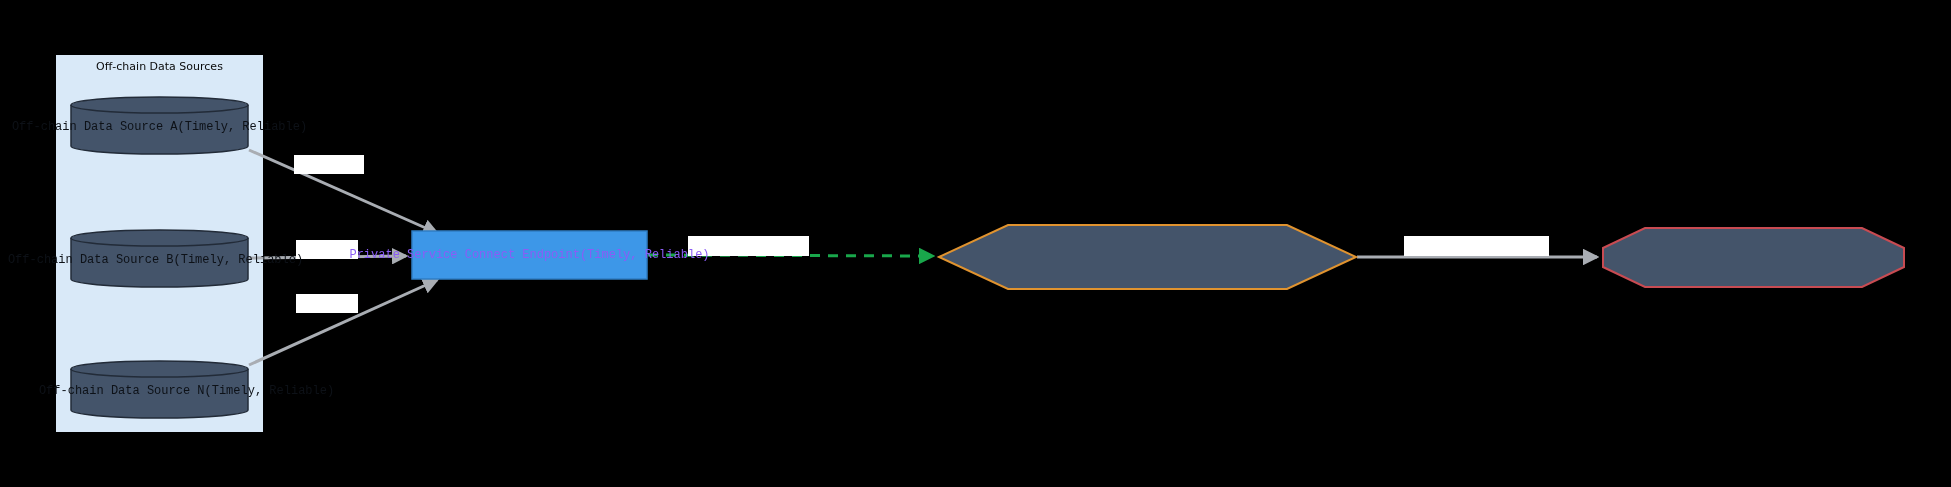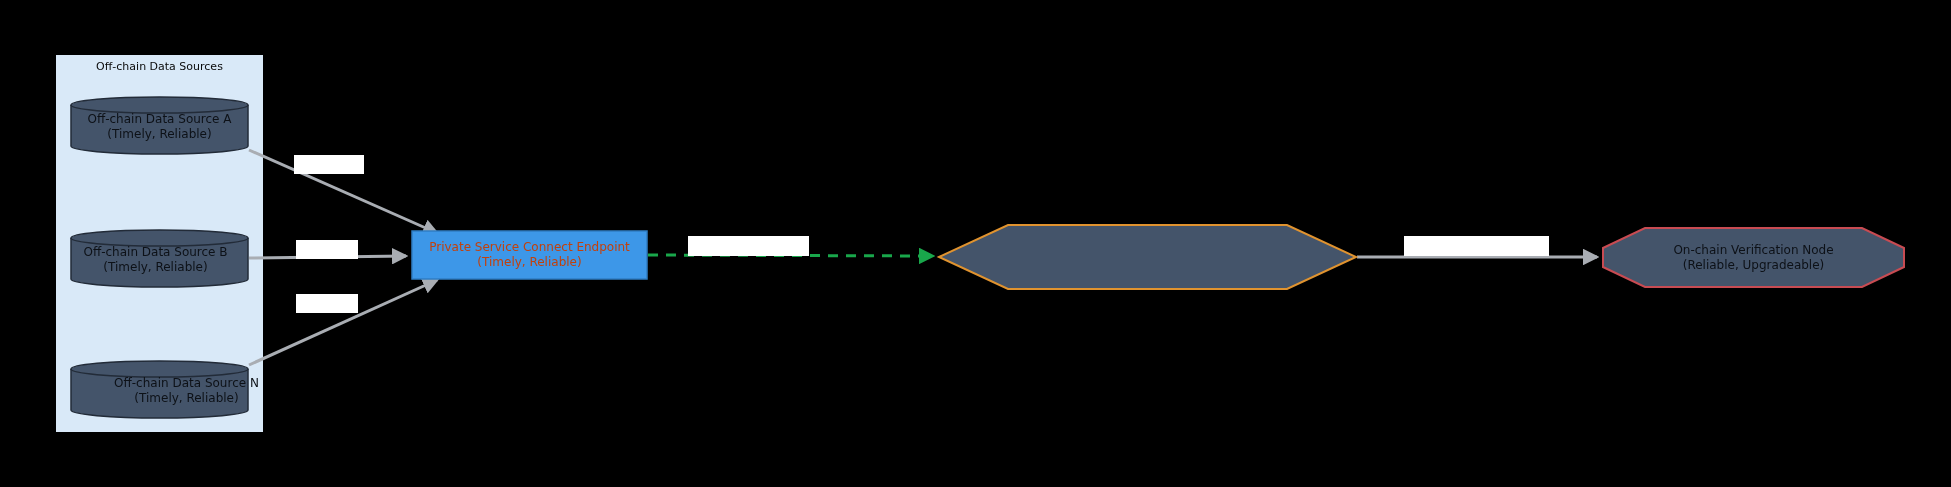--- a/index.html
+++ b/index.html
@@ -16,33 +16,34 @@
     overflow: hidden;
   }
   .canvas svg {
     position: absolute;
     left: 0;
     top: 0;
   }
   .node-label {
     position: absolute;
     display: flex;
-    flex-direction: column;
+    flex-direction: row;
     align-items: center;
     justify-content: center;
     text-align: center;
     pointer-events: none;
     line-height: 1.25;
+    font-family: Liberation Mono, monospace;
   }
   .node-label .l1, .node-label .l2 {
     display: block;
     white-space: nowrap;
   }
   .dark-text { color: #0d1117; font-size: 12px; }
-  .endpoint-text { color: #c2410c; font-size: 12px; }
+  .endpoint-text { color: #8b5cf6; font-size: 12px; }
   .cluster-title {
     position: absolute;
     left: 56px;
     top: 60px;
     width: 207px;
     text-align: center;
     font-size: 11px;
     color: #0a0a0a;
     pointer-events: none;
   }
@@ -114,18 +115,14 @@
     <span class="l1">Off-chain Data Source N</span>
     <span class="l2">(Timely, Reliable)</span>
   </div>
 
   <div class="node-label endpoint-text" style="left:412px; top:231px; width:235px; height:48px;">
     <span class="l1">Private Service Connect Endpoint</span>
     <span class="l2">(Timely, Reliable)</span>
   </div>
 
 
-  <div class="node-label dark-text" style="left:1603px; top:228px; width:301px; height:59px;">
-    <span class="l1">On-chain Verification Node</span>
-    <span class="l2">(Reliable, Upgradeable)</span>
-  </div>
 
 </div>
 
 </body></html>

